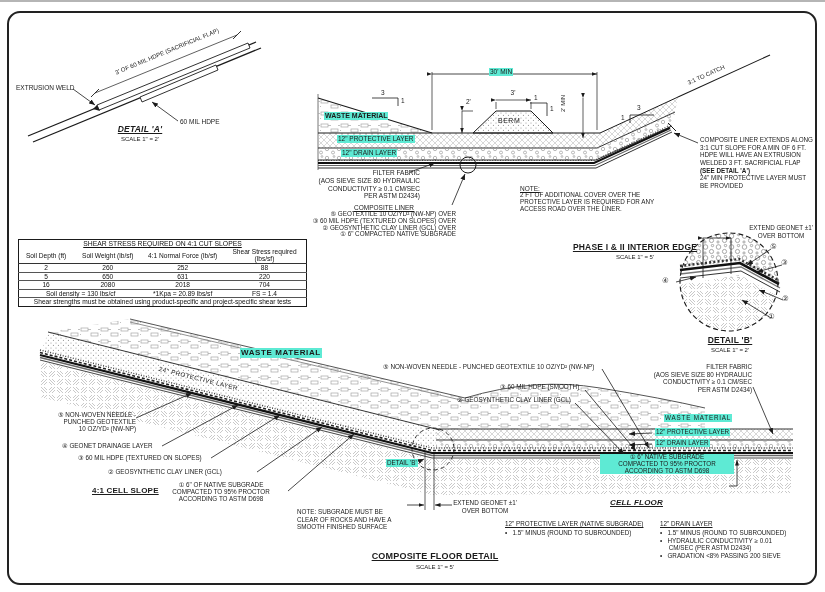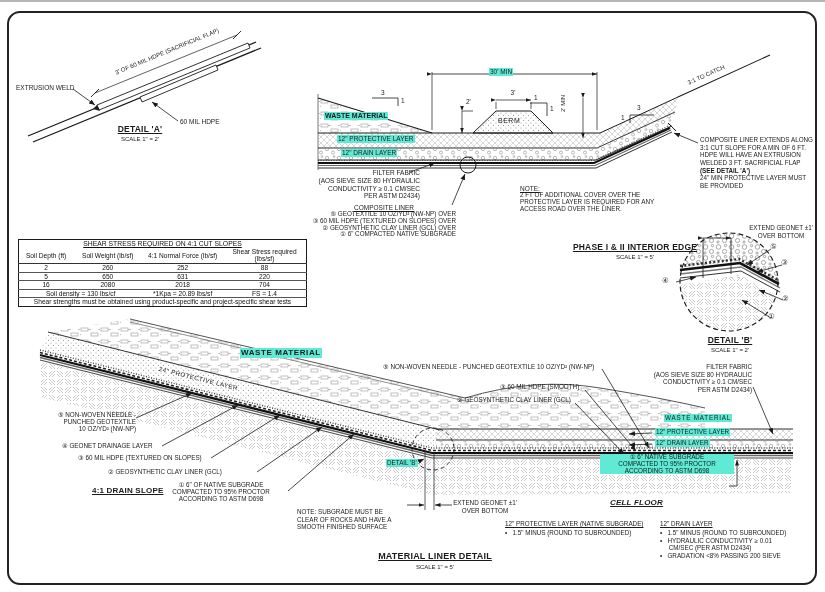--- a/index.html
+++ b/index.html
@@ -176,21 +176,21 @@
     <path d="M211,456 L280,413" stroke-width="0.8" marker-end="url(#arr)"></path>
     <path d="M257,470 L322,425" stroke-width="0.8" marker-end="url(#arr)"></path>
     <path d="M288,489 L354,432" stroke-width="0.8" marker-end="url(#arr)"></path>
     <path d="M413,462 L424,457" stroke-width="0.7" marker-end="url(#arr)"></path>
   </g>
 </svg>
 
 <div class="t" style="left:110px;top:40px;width:140px;transform:rotate(-22.5deg);transform-origin:center;"><span class="s6">3' OF 60 MIL HDPE (SACRIFICIAL FLAP)</span></div>
 <div class="t" style="left:16px;top:82px;">EXTRUSION WELD</div>
 <div class="t" style="left:180px;top:116px;">60 MIL HDPE</div>
-<div class="t ttl tc" style="left:100px;top:122px;width:80px;">DETAIL 'A'</div>
+<div class="t ttl tc" style="left:100px;top:122px;width:80px;font-style:italic;">DETAIL 'A'</div>
 <div class="t scale tc" style="left:100px;top:134px;width:80px;">SCALE 1" = 2'</div>
 
 <div class="t bg" style="left:489px;top:66px;">30' MIN</div>
 <div class="t" style="left:381px;top:87px;">3</div>
 <div class="t" style="left:401px;top:95px;">1</div>
 <div class="t b bg" style="left:324px;top:110px;font-size:7px;">WASTE MATERIAL</div>
 <div class="t" style="left:466px;top:96px;">2'</div>
 <div class="t tc" style="left:504px;top:87px;width:18px;">3'</div>
 <div class="t" style="left:534px;top:92px;">1</div>
 <div class="t" style="left:550px;top:103px;">1</div>
@@ -278,42 +278,42 @@
 <div class="t" style="left:160px;top:363px;font-size:6.3px;letter-spacing:.4px;transform:rotate(14deg);transform-origin:left top;">24" PROTECTIVE LAYER</div>
 <div class="t tr tight" style="left:44px;top:410px;width:92px;font-size:6.3px;">⑤ NON-WOVEN NEEDLE -
 PUNCHED GEOTEXTILE
 10 OZ/YD² (NW-NP)</div>
 <div class="t" style="left:62px;top:440px;font-size:6.3px;">④ GEONET DRAINAGE LAYER</div>
 <div class="t" style="left:78px;top:452px;font-size:6.3px;">③ 60 MIL HDPE (TEXTURED ON SLOPES)</div>
 <div class="t" style="left:108px;top:466px;font-size:6.3px;">② GEOSYNTHETIC CLAY LINER (GCL)</div>
 <div class="t tc tight" style="left:155px;top:480px;width:132px;font-size:6.3px;">① 6" OF NATIVE SUBGRADE
 COMPACTED TO 95% PROCTOR
 ACCORDING TO ASTM D698</div>
-<div class="t ttl" style="left:92px;top:484px;font-size:8px;">4:1 DRAIN SLOPE</div>
+<div class="t ttl" style="left:92px;top:484px;font-size:8px;">4:1 CELL SLOPE</div>
 <div class="t" style="left:383px;top:361px;font-size:6.3px;">⑤ NON-WOVEN NEEDLE - PUNCHED GEOTEXTILE 10 OZ/YD² (NW-NP)</div>
 <div class="t" style="left:500px;top:381px;font-size:6.3px;">③ 60 MIL HDPE (SMOOTH)</div>
 <div class="t" style="left:457px;top:394px;font-size:6.3px;">② GEOSYNTHETIC CLAY LINER (GCL)</div>
 <div class="t tr" style="left:632px;top:361px;width:120px;font-size:6.3px;">FILTER FABRIC
 (AOS SIEVE SIZE 80 HYDRAULIC
 CONDUCTIVITY ≥ 0.1 CM/SEC
 PER ASTM D2434)</div>
 <div class="t bg" style="left:664px;top:412px;font-size:6.3px;letter-spacing:.8px;">WASTE MATERIAL</div>
 <div class="t bg" style="left:655px;top:426px;font-size:6.3px;">12" PROTECTIVE LAYER</div>
 <div class="t bg" style="left:655px;top:437px;font-size:6.3px;">12" DRAIN LAYER</div>
 <div class="t tc tight bg" style="left:600px;top:452px;width:132px;font-size:6.3px;">① 6" NATIVE SUBGRADE
 COMPACTED TO 95% PROCTOR
 ACCORDING TO ASTM D698</div>
 <div class="t ttl" style="left:610px;top:496px;font-size:8px;font-style:italic;">CELL FLOOR</div>
 <div class="t bg" style="left:386px;top:457px;font-size:6.3px;">DETAIL 'B'</div>
 <div class="t tc" style="left:445px;top:497px;width:80px;font-size:6.3px;">EXTEND GEONET ±1'
 OVER BOTTOM</div>
 <div class="t" style="left:297px;top:506px;width:120px;font-size:6.3px;">NOTE: SUBGRADE MUST BE
 CLEAR OF ROCKS AND HAVE A
 SMOOTH FINISHED SURFACE</div>
-<div class="t ttl tc" style="left:340px;top:549px;width:190px;font-size:9px;">MATERIAL LINER DETAIL</div>
+<div class="t ttl tc" style="left:340px;top:549px;width:190px;font-size:9px;">COMPOSITE FLOOR DETAIL</div>
 <div class="t scale tc" style="left:340px;top:562px;width:190px;">SCALE 1" = 5'</div>
 <div class="t u" style="left:505px;top:518px;font-size:6.3px;">12" PROTECTIVE LAYER (NATIVE SUBGRADE)</div>
 <div class="t" style="left:505px;top:527px;font-size:6.3px;">•   1.5" MINUS (ROUND TO SUBROUNDED)</div>
 <div class="t u" style="left:660px;top:518px;font-size:6.3px;">12" DRAIN LAYER</div>
 <div class="t" style="left:660px;top:527px;width:150px;font-size:6.3px;line-height:1.22;">•   1.5" MINUS (ROUND TO SUBROUNDED)
 •   HYDRAULIC CONDUCTIVITY ≥ 0.01
      CM/SEC (PER ASTM D2434)
 •   GRADATION &lt;8% PASSING 200 SIEVE</div>
 
 </div>

